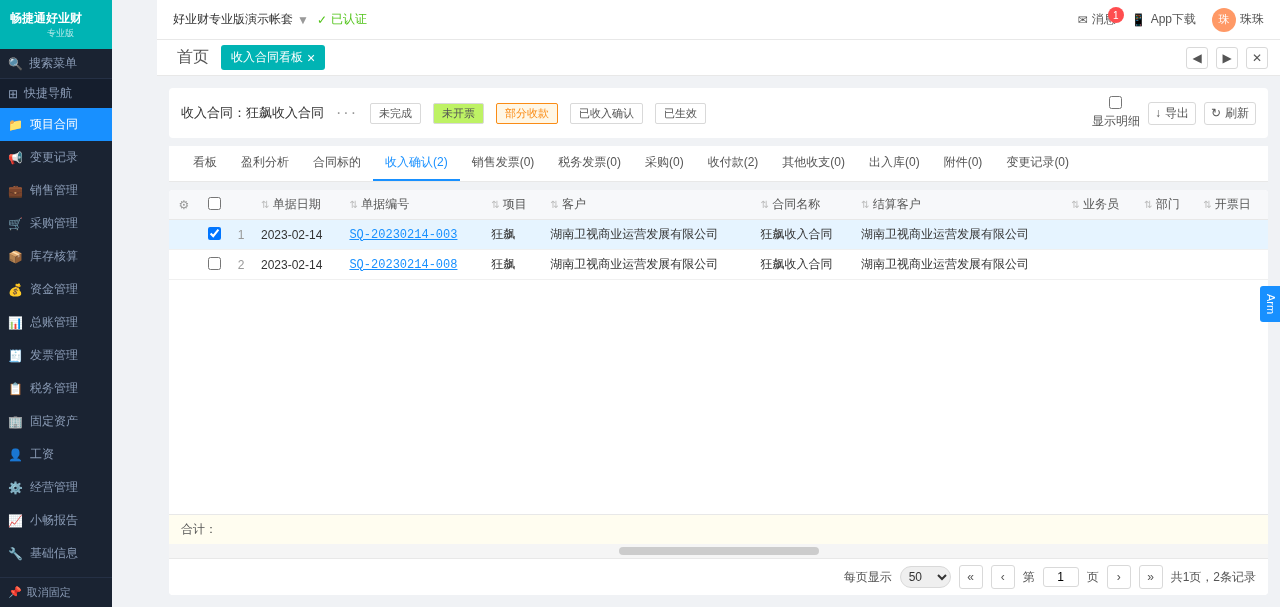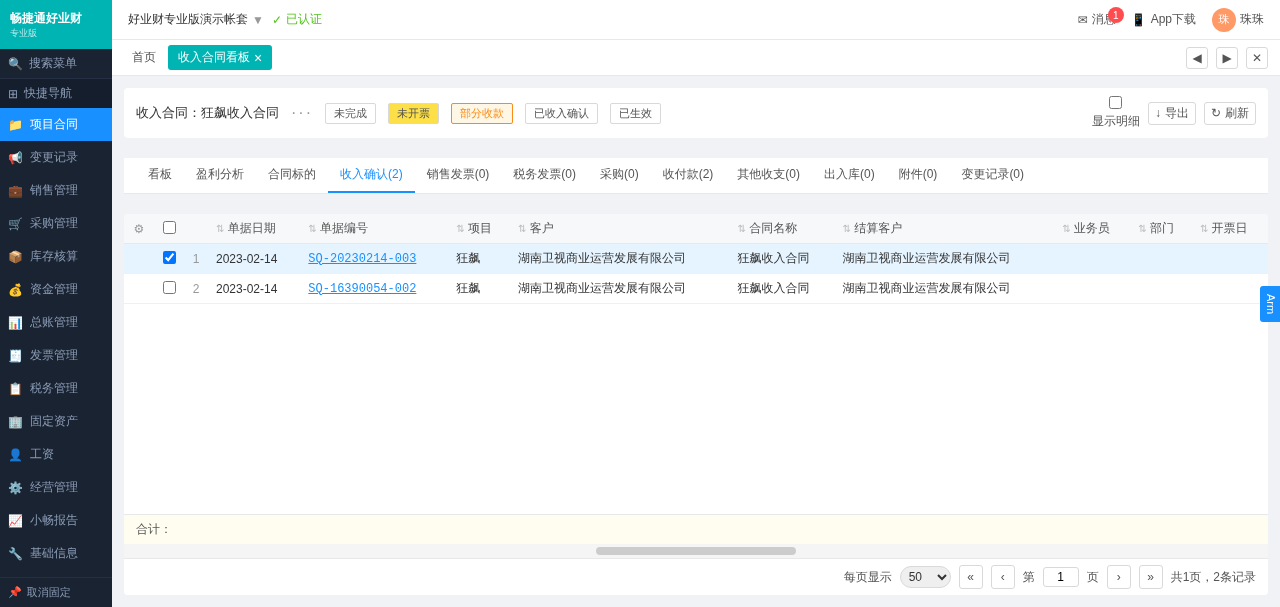--- a/index.html
+++ b/index.html
@@ -14,48 +14,48 @@
     .sidebar-nav-item .nav-icon { width: 16px; height: 16px; display: flex; align-items: center; justify-content: center; flex-shrink: 0; }
     .sidebar-nav-item .nav-label { font-size: 12px; }
     .sidebar-quick-nav { display: flex; align-items: center; padding: 6px 8px; color: #8a9bb5; cursor: pointer; font-size: 12px; gap: 6px; background: #151e2d; }
     .sidebar-scroll { overflow-y: auto; flex: 1; }
     .sidebar-scroll::-webkit-scrollbar { width: 3px; }
     .sidebar-scroll::-webkit-scrollbar-thumb { background: #3a4a5c; }
     .sidebar-bottom { border-top: 1px solid #253045; }
     .sidebar-bottom-item { display: flex; align-items: center; padding: 7px 8px; color: #8a9bb5; cursor: pointer; font-size: 11px; gap: 5px; }
 
     
-    .main { flex: 1; display: flex; flex-direction: column; overflow: hidden; background: #f0f2f5; }
+    .main { flex: 1; display: flex; flex-direction: column; overflow: hidden; background: #f0f2f5; padding-left: 45px; }
 
     
     .topbar { background: #fff; border-bottom: 1px solid #e8e8e8; display: flex; align-items: center; justify-content: space-between; padding: 0 16px; height: 40px; flex-shrink: 0; }
     .topbar-left { display: flex; align-items: center; gap: 8px; }
     .topbar-company { font-size: 12px; color: #333; display: flex; align-items: center; gap: 4px; }
     .topbar-verified { display: flex; align-items: center; gap: 4px; color: #52c41a; font-size: 12px; }
     .topbar-right { display: flex; align-items: center; gap: 16px; }
     .topbar-action { display: flex; align-items: center; gap: 4px; color: #555; font-size: 12px; cursor: pointer; position: relative; }
     .avatar { width: 24px; height: 24px; border-radius: 50%; background: #ff9966; display: flex; align-items: center; justify-content: center; color: white; font-size: 11px; }
 
     
     .tabbar { background: #fff; border-bottom: 1px solid #e8e8e8; display: flex; align-items: center; padding: 0 12px; height: 36px; flex-shrink: 0; gap: 4px; }
-    .tabbar-home { color: #555; font-size: 12px; padding: 0 8px; cursor: pointer; }
+    .tabbar-home { color: #555; font-size: 16px; padding: 0 8px; cursor: pointer; }
     .tabbar-tab { display: flex; align-items: center; gap: 4px; background: #00b4b4; color: white; font-size: 12px; padding: 4px 10px; border-radius: 3px; cursor: pointer; }
     .tabbar-tab .close-btn { cursor: pointer; font-size: 14px; line-height: 1; }
     .tabbar-nav { display: flex; align-items: center; gap: 8px; margin-left: auto; }
     .tabbar-nav button { background: none; border: 1px solid #d9d9d9; width: 22px; height: 22px; border-radius: 3px; cursor: pointer; font-size: 12px; color: #555; display: flex; align-items: center; justify-content: center; }
 
     
-    .content { flex: 1; overflow: auto; display: flex; flex-direction: column; padding: 12px; gap: 20px; }
+    .content { flex: 1; overflow: auto; display: flex; flex-direction: column; padding: 12px; gap: 8px; }
 
     
     .contract-header { background: #fff; padding: 8px 12px; border-radius: 4px; display: flex; align-items: center; gap: 12px; flex-shrink: 0; }
     .contract-more { color: #999; cursor: pointer; font-size: 16px; letter-spacing: 2px; }
     .status-btn { padding: 2px 8px; border-radius: 2px; font-size: 11px; cursor: pointer; border: 1px solid; }
     .status-incomplete { border-color: #d9d9d9; color: #555; background: #fff; }
-    .status-uninvoiced { border-color: #d9d9d9; color: #555; background: #fde047; }
+    .status-uninvoiced { border-color: #d9d9d9; color: #555; background: #bef264; }
     .status-partial { border-color: #fa8c16; color: #fa8c16; background: #fff7e6; font-weight: 500; }
     .status-confirmed { border-color: #d9d9d9; color: #555; background: #fff; }
     .status-effective { border-color: #d9d9d9; color: #555; background: #fff; }
     .contract-actions { margin-left: auto; display: flex; align-items: center; gap: 8px; }
     .action-btn { display: flex; align-items: center; gap: 4px; color: #555; font-size: 12px; cursor: pointer; padding: 2px 6px; border: 1px solid #d9d9d9; border-radius: 3px; background: #fff; }
 
     
     .inner-tabs { display: flex; align-items: center; border-bottom: 1px solid #e8e8e8; background: #fff; padding: 0 12px; flex-shrink: 0; }
     .inner-tab { padding: 8px 12px; font-size: 12px; color: #555; cursor: pointer; border-bottom: 2px solid transparent; white-space: nowrap; }
     .inner-tab.active { color: #1890ff; border-bottom-color: #1890ff; font-weight: 500; }
@@ -92,21 +92,21 @@
     .pagination-input { width: 36px; border: 1px solid #d9d9d9; border-radius: 3px; padding: 2px 4px; font-size: 12px; text-align: center; }
     .pagination-info { color: #555; font-size: 12px; }
   </style>
 </head>
 <body>
 
 <div class="sidebar">
   <div class="sidebar-logo">
     <div style="display:flex;flex-direction:column;">
       <span style="color:white;font-size:12px;font-weight:bold;">畅捷通好业财</span>
-      <span style="color:rgba(255,255,255,0.7);font-size:9px;">专业版</span>
+      <span style="color:rgba(255,255,255,0.7);font-size:9px;margin-left:37px;">专业版</span>
     </div>
   </div>
 
   <div class="sidebar-search">
     <span style="font-size:12px;">🔍</span>
     <span>搜索菜单</span>
   </div>
   <div class="sidebar-quick-nav">
     <span>⊞</span>
     <span>快捷导航</span>
@@ -325,21 +325,21 @@
               <td></td>
               <td></td>
             </tr>
             <tr>
               <td></td>
               <td class="checkbox-cell">
                 <input type="checkbox" style="">
               </td>
               <td class="row-num">2</td>
               <td>2023-02-14</td>
-              <td class="link">SQ-16390054-002</td>
+              <td class="link">SQ-20230214-008</td>
               <td>狂飙</td>
               <td>湖南卫视商业运营发展有限公司</td>
               <td>狂飙收入合同</td>
               <td>湖南卫视商业运营发展有限公司</td>
               <td></td>
               <td></td>
               <td></td>
             </tr>
           </tbody>
         </table>

